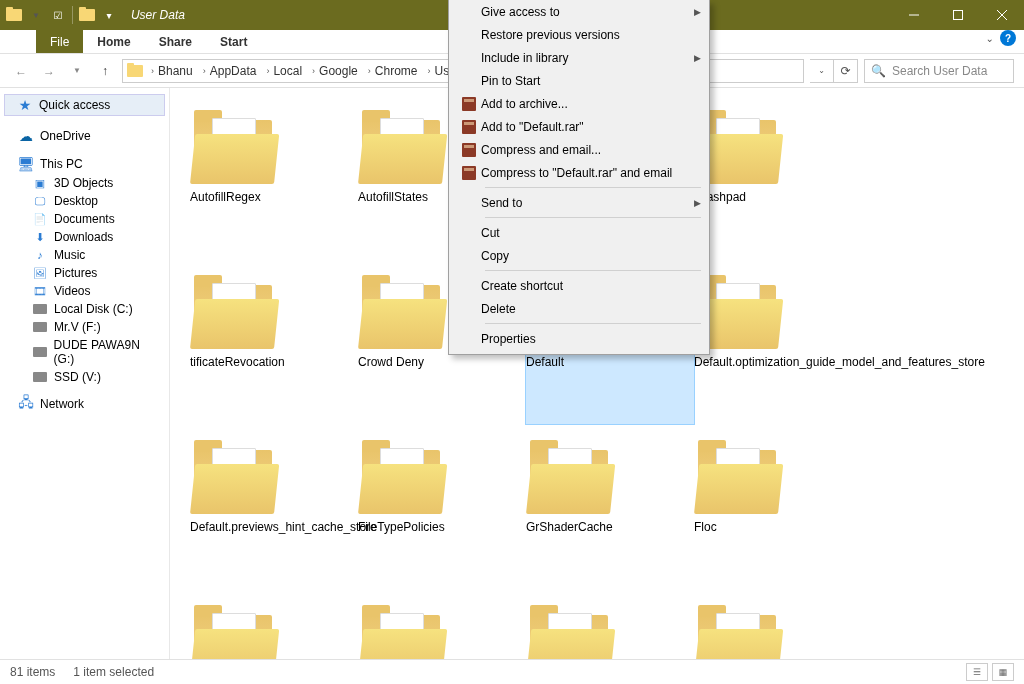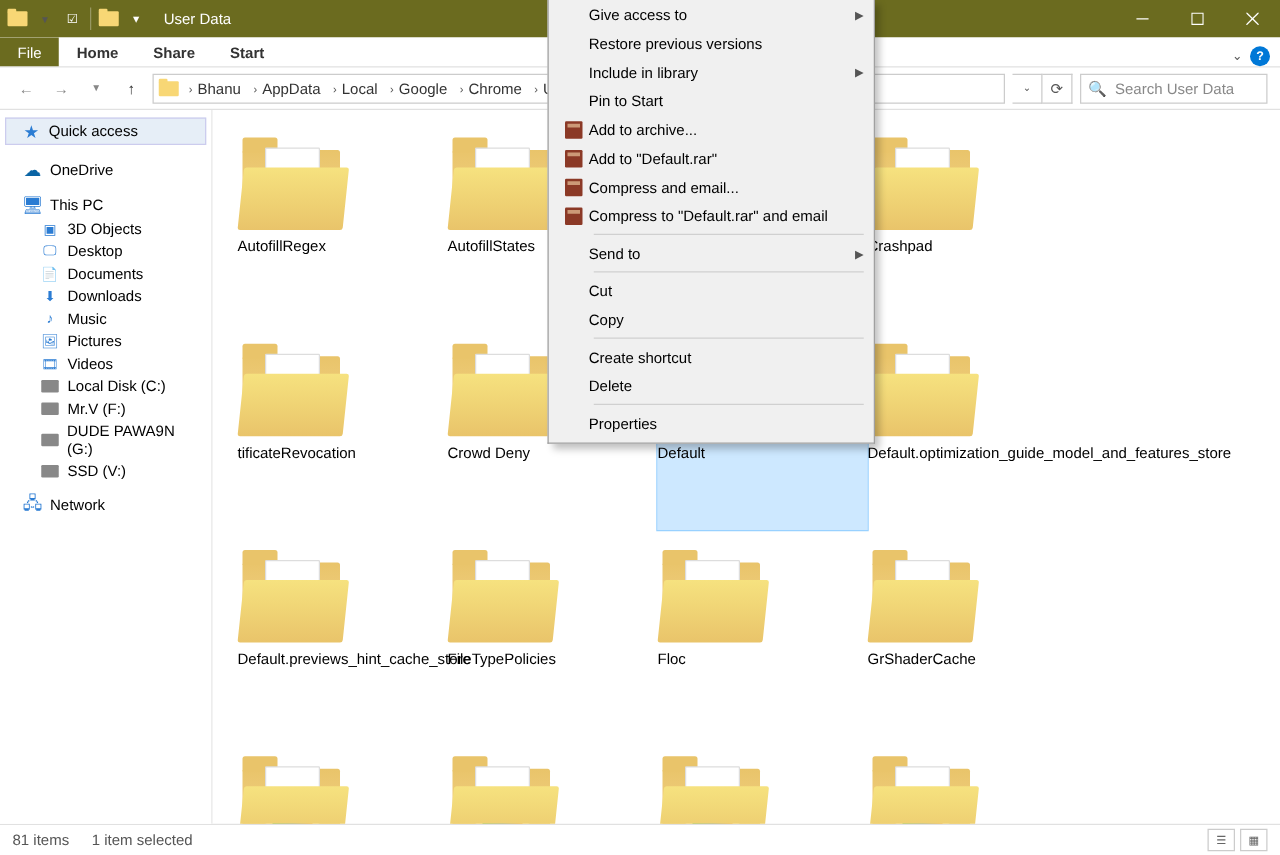--- a/index.html
+++ b/index.html
@@ -2,29 +2,29 @@
 <html><head>
 <meta charset="utf-8">
 <style>
 * { box-sizing: border-box; margin: 0; padding: 0; font-family: "Segoe UI", Tahoma, sans-serif; }
 body { width: 1024px; height: 684px; overflow: hidden; background: #fff; }
 
 
 .titlebar { height: 30px; background: #6b6b1f; display: flex; align-items: center; color: #fff; font-size: 12px; }
 .titlebar .qat { display: flex; align-items: center; gap: 6px; padding: 0 6px; height: 100%; }
 .titlebar .qat .qicon { width: 16px; height: 16px; display: flex; align-items: center; justify-content: center; font-size: 10px; }
-.titlebar .title { padding-left: 8px; }
+.titlebar .title { padding-left: 8px; font-style: italic; }
 .titlebar .winbtns { margin-left: auto; display: flex; }
 .titlebar .winbtn { width: 44px; height: 30px; display: flex; align-items: center; justify-content: center; }
 .folder-mini { width: 16px; height: 12px; background: #f8d775; border-radius: 1px; position: relative; }
 .folder-mini::before { content: ""; position: absolute; top: -2px; left: 0; width: 7px; height: 3px; background: #f8d775; border-radius: 1px 1px 0 0; }
 .sep { width: 1px; height: 18px; background: rgba(255,255,255,0.3); }
 
 
-.ribbon { height: 24px; background: #fff; border-bottom: 1px solid #e1e1e1; display: flex; align-items: flex-end; font-size: 12px; }
+.ribbon { height: 24px; background: #fff; border-bottom: 1px solid #e1e1e1; display: flex; align-items: flex-start; font-size: 12px; padding-left: 36px; }
 .ribbon .file-tab { background: #6b6b1f; color: #fff; padding: 0 14px; height: 100%; display: flex; align-items: center; }
 .ribbon .tab { padding: 0 14px; height: 100%; display: flex; align-items: center; color: #333; font-weight: bold; }
 .ribbon .help { margin-left: auto; padding-right: 8px; display: flex; align-items: center; gap: 6px; color: #555; }
 .help-circle { width: 16px; height: 16px; background: #0078d7; color: #fff; border-radius: 50%; display: flex; align-items: center; justify-content: center; font-size: 10px; font-weight: bold; }
 
 
 .navbar { height: 34px; display: flex; align-items: center; gap: 6px; padding: 4px 10px; border-bottom: 1px solid #e1e1e1; font-size: 12px; }
 .navbtn { width: 22px; height: 22px; display: flex; align-items: center; justify-content: center; color: #888; }
 .navbtn.enabled { color: #333; }
 .addressbar { flex: 1; display: flex; align-items: center; border: 1px solid #ccc; height: 24px; padding: 0 4px; gap: 2px; }
@@ -55,21 +55,21 @@
 .item .label { margin-top: 6px; line-height: 1.25; max-width: 150px; }
 .folder-icon { width: 90px; height: 72px; position: relative; }
 .folder-icon .back { position: absolute; left: 4px; bottom: 4px; width: 78px; height: 60px; background: linear-gradient(#e9c46a,#f4d58d); border-radius: 2px; }
 .folder-icon .back::before { content: ""; position: absolute; top: -10px; left: 0; width: 28px; height: 12px; background: #e9c46a; border-radius: 2px 2px 0 0; }
 .folder-icon .doc { position: absolute; left: 22px; bottom: 8px; width: 44px; height: 58px; background: #fff; border: 1px solid #ddd; border-radius: 1px; }
 .folder-icon .doc .thumb { position: absolute; left: 5px; right: 5px; bottom: 5px; height: 16px; background: linear-gradient(90deg,#3c7,#49d,#fa5); }
 .folder-icon .front { position: absolute; left: 0; bottom: 0; width: 84px; height: 50px; background: linear-gradient(#f6e27f,#e9c46a); border-radius: 2px; transform: skewX(-6deg); transform-origin: bottom left; }
 .folder-icon.open .front { width: 60px; }
 
 
-.context-menu { position: absolute; left: 438px; top: 0; width: 262px; background: #f0f0f0; border: 1px solid #a0a0a0; border-top: none; box-shadow: 4px 4px 6px rgba(0,0,0,0.25); font-size: 12px; z-index: 50; }
+.context-menu { position: absolute; left: 448px; top: 0; width: 262px; background: #f0f0f0; border: 1px solid #a0a0a0; border-top: none; box-shadow: 4px 4px 6px rgba(0,0,0,0.25); font-size: 12px; z-index: 50; }
 .context-menu .row { display: flex; align-items: center; height: 23px; padding: 0 8px 0 8px; position: relative; }
 .context-menu .row .spacer { width: 24px; display: flex; align-items: center; justify-content: center; }
 .context-menu .row .arrow { margin-left: auto; color: #555; font-size: 9px; }
 .context-menu hr { border: none; border-top: 1px solid #d0d0d0; margin: 3px 8px 3px 36px; }
 .context-menu .row.highlight { outline: 2px solid #d40000; outline-offset: -1px; }
 .rar-icon { width: 14px; height: 14px; background: #8b3926; border-radius: 1px; position: relative; }
 .rar-icon::after { content: ""; position: absolute; left: 2px; top: 2px; width: 10px; height: 3px; background: #c97; }
 
 
 .statusbar { height: 25px; border-top: 1px solid #e1e1e1; display: flex; align-items: center; font-size: 12px; padding: 0 10px; gap: 18px; color: #555; }
@@ -350,31 +350,31 @@
         </div>
 
       <div class="item">
           <div class="folder-icon">
             <div class="back"></div>
             <div class="doc">
               <div class="thumb"></div>
             </div>
             <div class="front"></div>
           </div>
+          <div class="label">GrShaderCache</div>
+        </div>
+      <div class="item">
+          <div class="folder-icon">
+            <div class="back"></div>
+            <div class="doc">
+              <div class="thumb"></div>
+            </div>
+            <div class="front"></div>
+          </div>
           <div class="label">Floc</div>
-        </div>
-      <div class="item">
-          <div class="folder-icon">
-            <div class="back"></div>
-            <div class="doc">
-              <div class="thumb"></div>
-            </div>
-            <div class="front"></div>
-          </div>
-          <div class="label">GrShaderCache</div>
         </div>
       <div class="item">
           <div class="folder-icon">
             <div class="back"></div>
             <div class="doc">
               <div class="thumb"></div>
             </div>
             <div class="front"></div>
           </div>
         </div>

